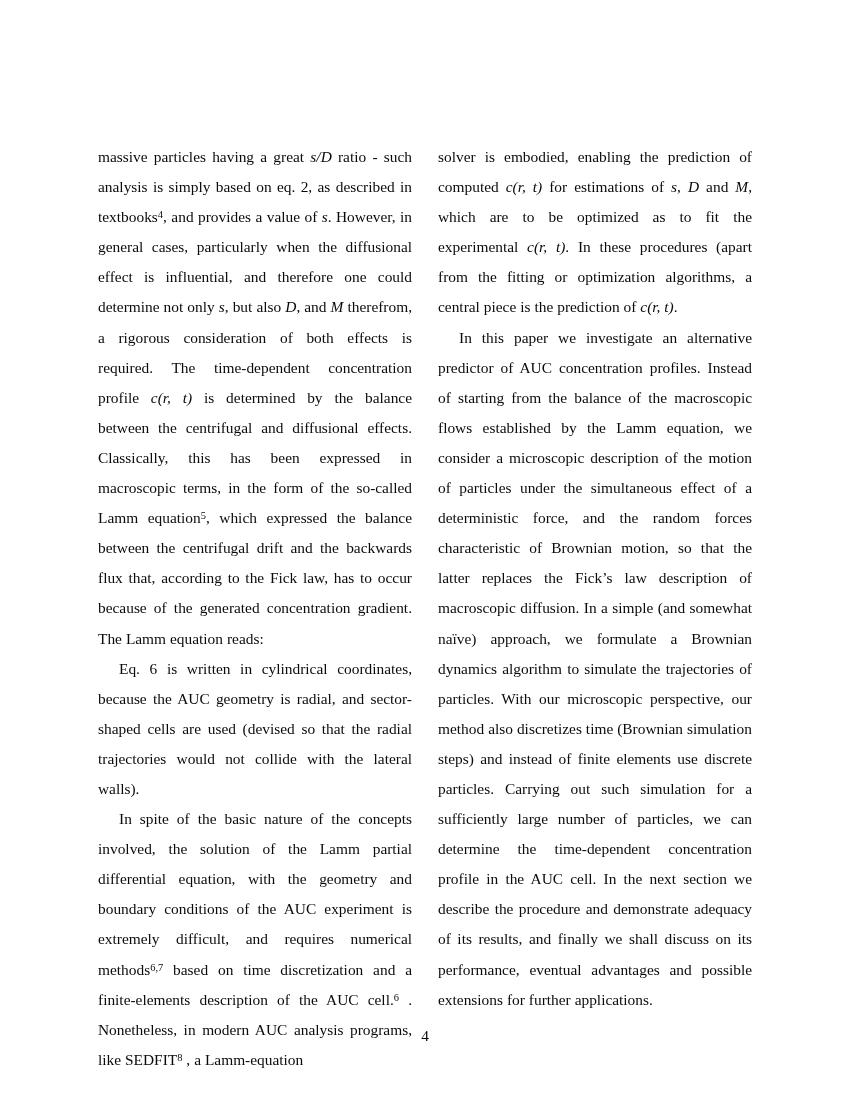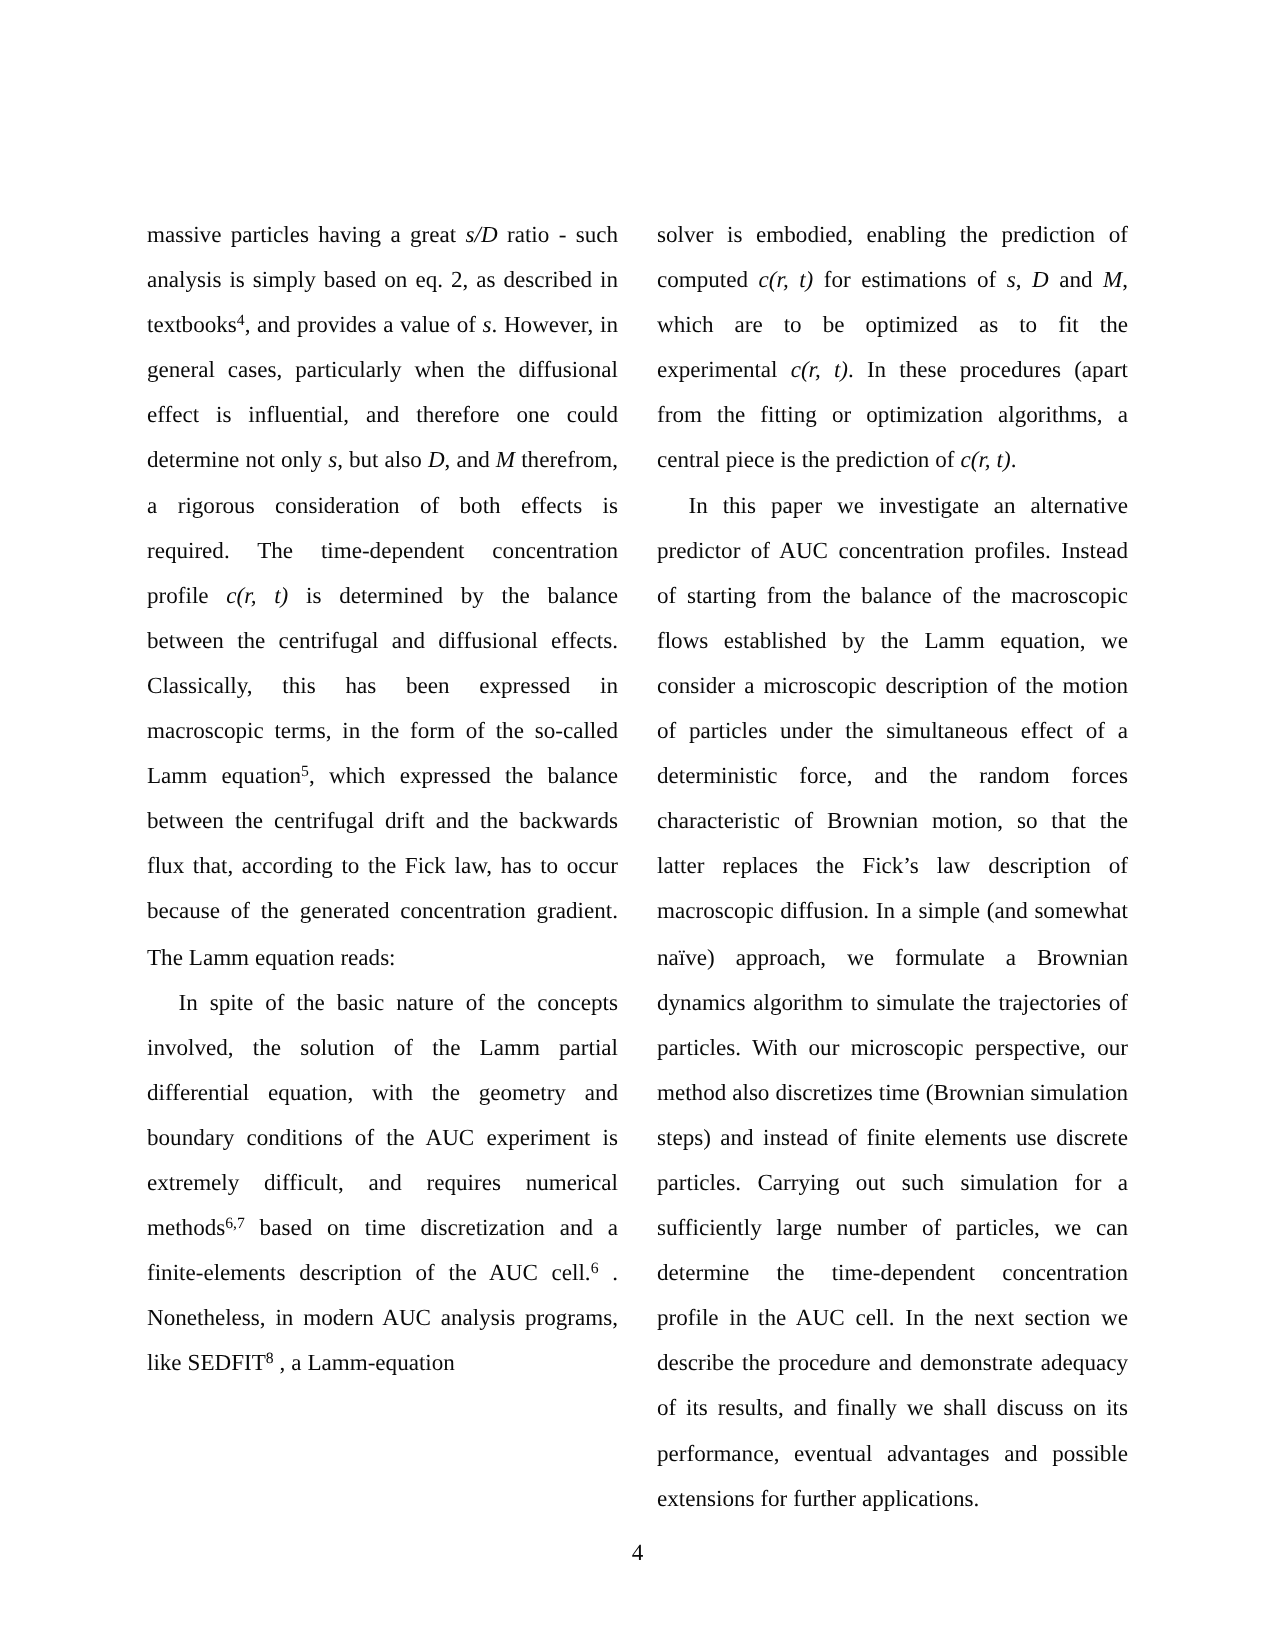--- a/index.html
+++ b/index.html
@@ -72,20 +72,21 @@
   }
 </style>
 </head>
 <body>
 
 <div class="page">
 
   <div class="columns">
     <div class="column">
         <p class="para cont"><span>massive particles having a great </span><em>s</em><em>/</em><em>D</em><span> ratio - such analysis is simply based on eq. 2, as described in textbooks</span><sup>4</sup><span>, and provides a value of </span><em>s</em><span>. However, in general cases, particularly when the diffusional effect is influential, and therefore one could determine not only </span><em>s</em><span>, but also </span><em>D</em><span>, and </span><em>M</em><span> therefrom, a rigorous consideration of both effects is required. The time-dependent concentration profile </span><em>c(r, t)</em><span> is determined by the balance between the centrifugal and diffusional effects. Classically, this has been expressed in macroscopic terms, in the form of the so-called Lamm equation</span><sup>5</sup><span>, which expressed the balance between the centrifugal drift and the backwards flux that, according to the Fick law, has to occur because of the generated concentration gradient. The Lamm equation reads:</span></p>
+        <p class="para indent"><span>Eq. 6 is written in cylindrical coordinates, because the AUC geometry is radial, and sector-shaped cells are used (devised so that the radial trajectories would not collide with the lateral walls).</span></p>
         <p class="para indent"><span>In spite of the basic nature of the concepts involved, the solution of the Lamm partial differential equation, with the geometry and boundary conditions of the AUC experiment is extremely difficult, and requires numerical methods</span><sup>6,7</sup><span> based on time discretization and a finite-elements description of the AUC cell.</span><sup>6</sup><span> . Nonetheless, in modern AUC analysis programs, like SEDFIT</span><sup>8</sup><span> , a Lamm-equation</span></p>
       </div>
     <div class="column">
         <p class="para cont"><span>solver is embodied, enabling the prediction of computed </span><em>c(r, t)</em><span> for estimations of </span><em>s</em><span>, </span><em>D</em><span> and </span><em>M</em><span>, which are to be optimized as to fit the experimental </span><em>c(r, t)</em><span>. In these procedures (apart from the fitting or optimization algorithms, a central piece is the prediction of </span><em>c(r, t)</em><span>.</span></p>
         <p class="para indent"><span>In this paper we investigate an alternative predictor of AUC concentration profiles. Instead of starting from the balance of the macroscopic flows established by the Lamm equation, we consider a microscopic description of the motion of particles under the simultaneous effect of a deterministic force, and the random forces characteristic of Brownian motion, so that the latter replaces the Fick’s law description of macroscopic diffusion. In a simple (and somewhat naïve) approach, we formulate a Brownian dynamics algorithm to simulate the trajectories of particles. With our microscopic perspective, our method also discretizes time (Brownian simulation steps) and instead of finite elements use discrete particles. Carrying out such simulation for a sufficiently large number of particles, we can determine the time-dependent concentration profile in the AUC cell. In the next section we describe the procedure and demonstrate adequacy of its results, and finally we shall discuss on its performance, eventual advantages and possible extensions for further applications.</span></p>
       </div>
   </div>
 
   <div class="pageno">4</div>
 

